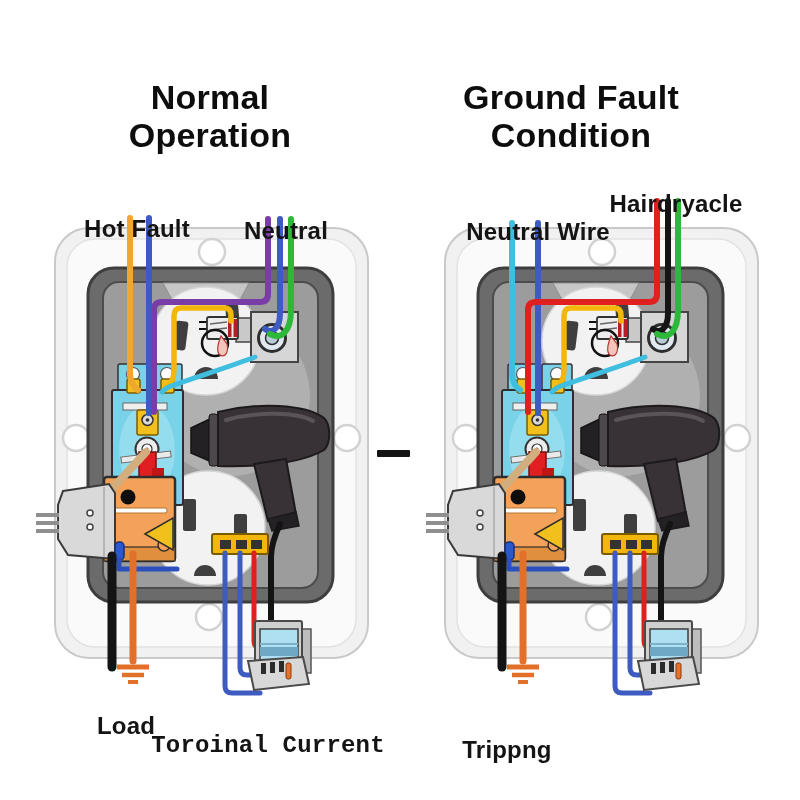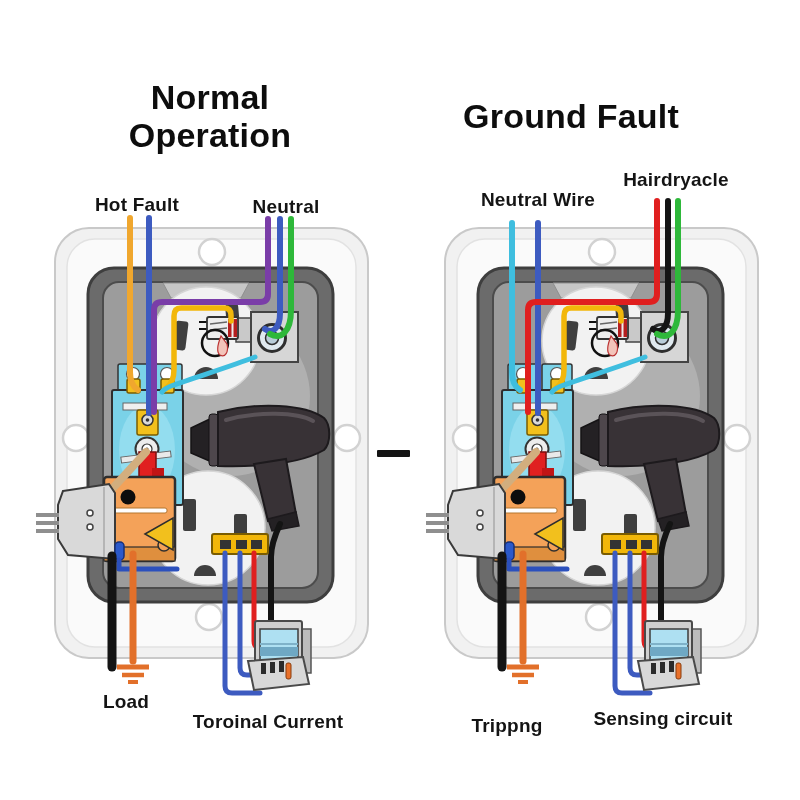--- a/index.html
+++ b/index.html
@@ -8,23 +8,23 @@
     font-family:"Liberation Sans", sans-serif;
   }
   .canvas svg{position:absolute;left:0;top:0;}
   .title{
     position:absolute;transform:translate(-50%,-50%);
     text-align:center;font-size:34px;font-weight:700;line-height:38px;color:#0d0d0d;
     white-space:nowrap;letter-spacing:.2px;
   }
   .label{
     position:absolute;transform:translate(-50%,-50%);
-    white-space:nowrap;color:#141414;font-size:19px;font-weight:600;letter-spacing:.2px;
+    white-space:nowrap;color:#141414;font-size:24px;font-weight:600;letter-spacing:.2px;margin-top:24px;
   }
-  .two-line{line-height:22px;}
+  .two-line{line-height:22px;font-family:Liberation Mono, monospace;}
   .sep{
     position:absolute;left:377px;top:450px;width:33px;height:7px;
     background:#141414;border-radius:1px;
   }
 </style>
 </head>
 <body>
 
 <div class="canvas">
 
@@ -300,30 +300,30 @@
         </g>
       </g>
     </svg>
 
   <div class="title" style="left:210px;top:116px">
     <div>Normal</div>
     <div>Operation</div>
   </div>
   <div class="title" style="left:571px;top:116px">
     <div>Ground Fault</div>
+    <div>Condition</div>
   </div>
 
   <div class="label" style="left:137px;top:205px">Hot Fault</div>
   <div class="label" style="left:286px;top:207px">Neutral</div>
-  <div class="label" style="left:538px;top:200px">Neutral Wire</div>
+  <div class="label" style="left:538px;top:208px">Neutral Wire</div>
   <div class="label" style="left:676px;top:180px">Hairdryacle</div>
 
   <div class="label" style="left:126px;top:702px">Load</div>
   <div class="label two-line" style="left:268px;top:722px">
     <div>Toroinal Current</div>
   </div>
   <div class="label" style="left:507px;top:726px">Trippng</div>
   <div class="label two-line" style="left:663px;top:719px">
-    <div>Sensing circuit</div>
   </div>
 
   <div class="sep" style="background: rgb(20, 20, 20);"></div>
 </div>
 
 </body></html>

